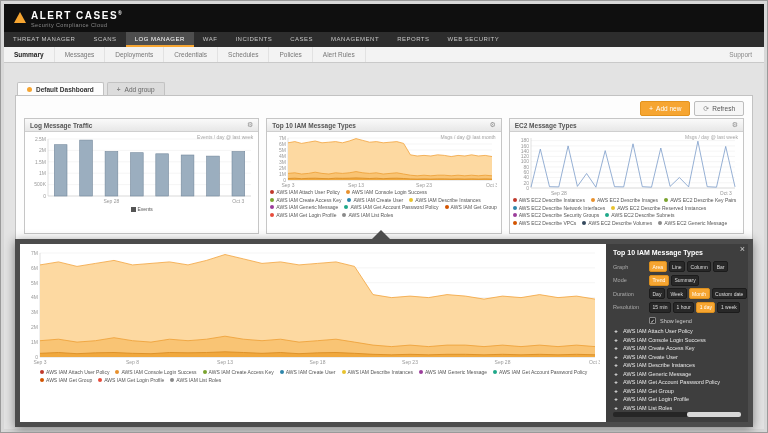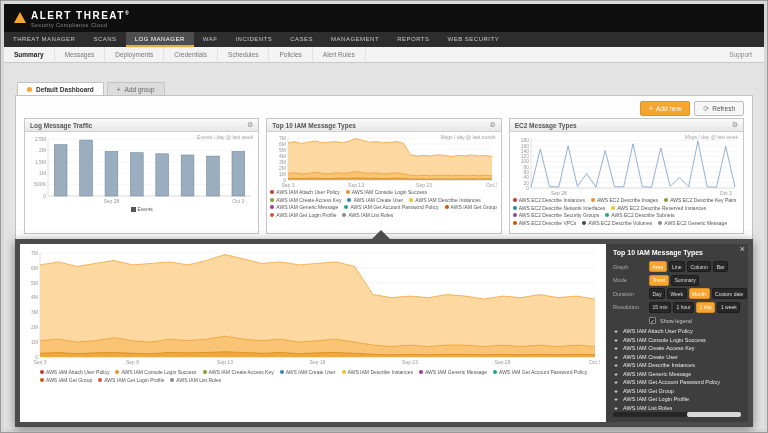--- a/index.html
+++ b/index.html
@@ -86,21 +86,21 @@
 </head>
 <body>
 
 <div class="screen">
   <div class="page">
 
     <header class="hd">
       <div class="logo">
         <span class="logo-tri"></span>
         <div>
-          <div class="brand-name"><span>ALERT THREAT</span><span class="reg">®</span></div>
+          <div class="brand-name"><span>ALERT CASES</span><span class="reg">®</span></div>
           <div class="brand-tagline">Security Compliance Cloud</div>
         </div>
       </div>
     </header>
 
     <nav class="mainnav" id="mainnav">
         <div class="nav-item">THREAT MANAGER</div>
         <div class="nav-item">SCANS</div>
         <div class="nav-item active">LOG MANAGER</div>
         <div class="nav-item">WAF</div>

